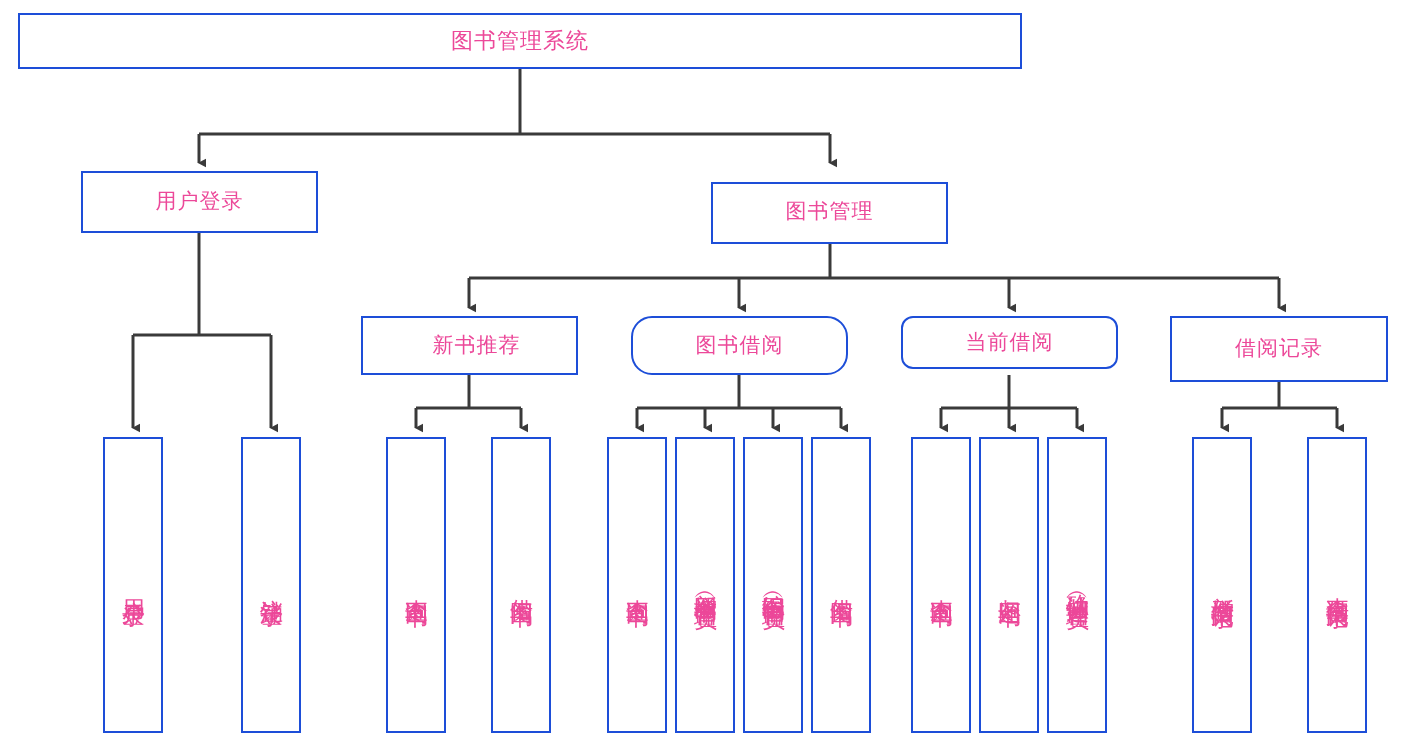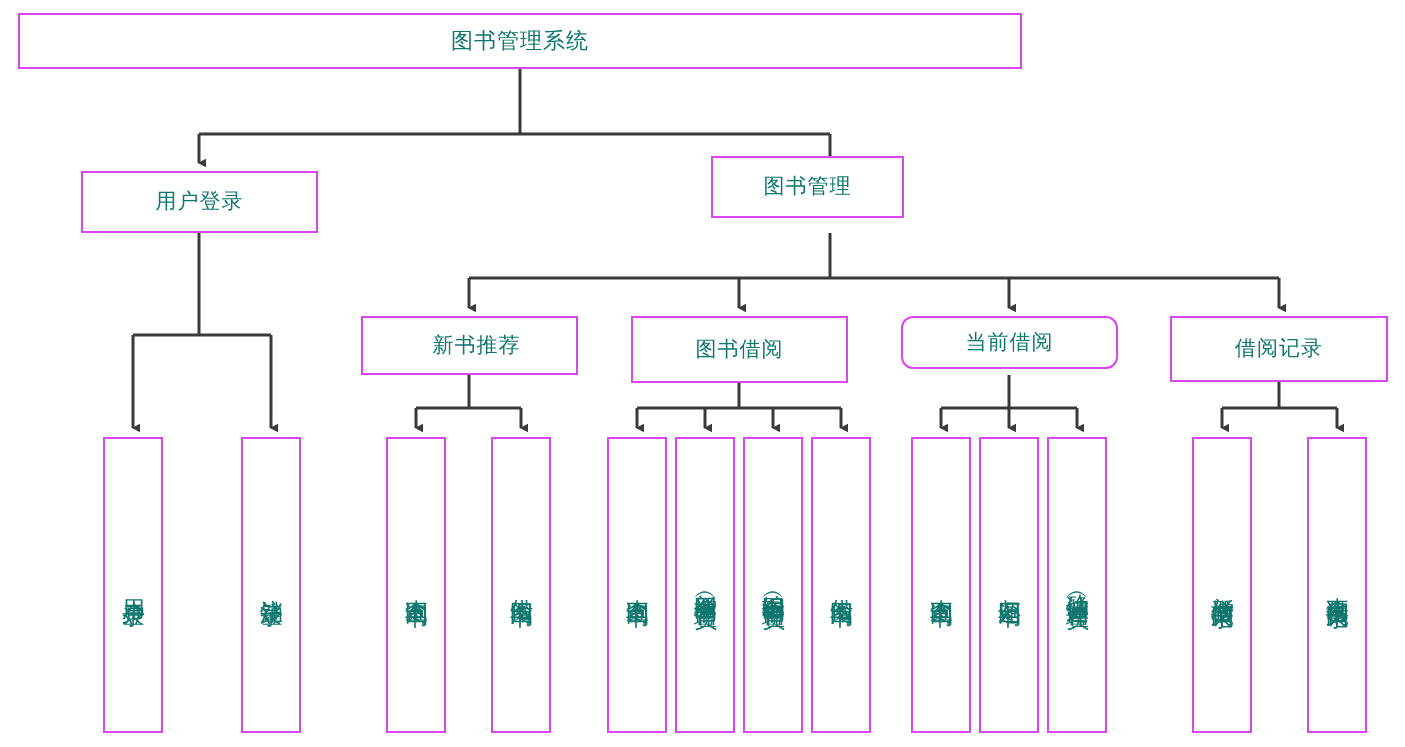--- a/index.html
+++ b/index.html
@@ -23,25 +23,25 @@
     left: 0;
     top: 0;
     width: 1405px;
     height: 747px;
     pointer-events: none;
   }
   .node {
     position: absolute;
     box-sizing: border-box;
     background: #ffffff;
-    border: 2px solid #d946ef;
+    border: 2px solid #1d4ed8;
     display: flex;
     align-items: center;
     justify-content: center;
-    color: #0f766e;
+    color: #ec4899;
     z-index: 2;
   }
   .node-h {
     font-size: 21px;
     letter-spacing: 1px;
     line-height: 1.1;
   }
   .node-root {
     font-size: 22px;
     letter-spacing: 1px;
@@ -129,28 +129,28 @@
     </g>
   </svg>
 
   <div class="node node-root" style="left:18px; top:13px; width:1004px; height:56px;">
     <span>图书管理系统</span>
   </div>
 
   <div class="node node-h" style="left:81px; top:171px; width:237px; height:62px;">
     <span>用户登录</span>
   </div>
-  <div class="node node-h" style="left:711px; top:156px; width:193px; height:62px;">
+  <div class="node node-h" style="left:711px; top:182px; width:237px; height:62px;font-family:Liberation Mono, monospace;">
     <span>图书管理</span>
   </div>
 
   <div class="node node-h" style="left:361px; top:316px; width:217px; height:59px;padding-left:14px;">
     <span>新书推荐</span>
   </div>
-  <div class="node node-h" style="left:631px; top:316px; width:217px; height:67px;">
+  <div class="node node-h" style="left:631px; top:316px; width:217px; height:59px;border-radius:21px;">
     <span>图书借阅</span>
   </div>
   <div class="node node-h" style="left:901px; top:316px; width:217px; height:53px;border-radius:12px;">
     <span>当前借阅</span>
   </div>
   <div class="node node-h" style="left:1170px; top:316px; width:218px; height:66px;">
     <span>借阅记录</span>
   </div>
 
   <div class="node node-v" style="left:103px; top:437px; width:60px; height:296px;">

